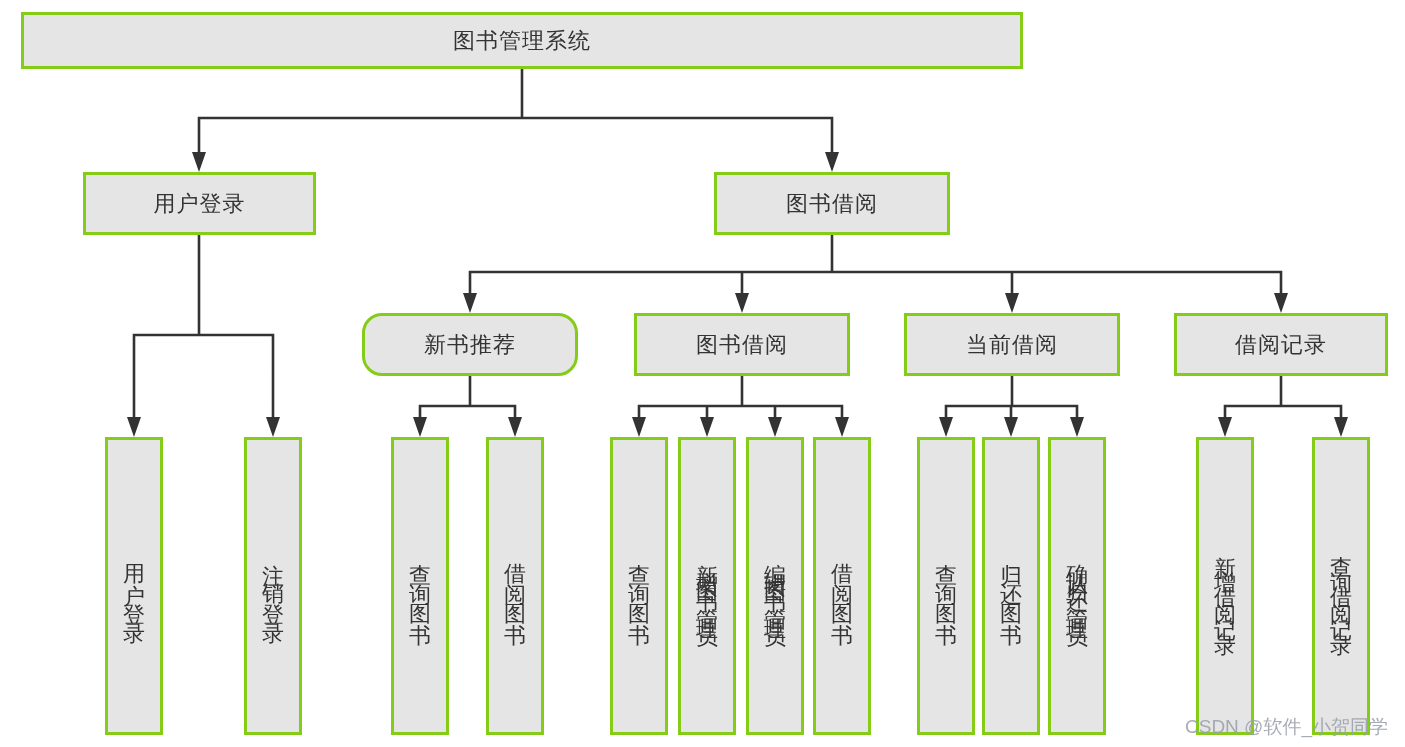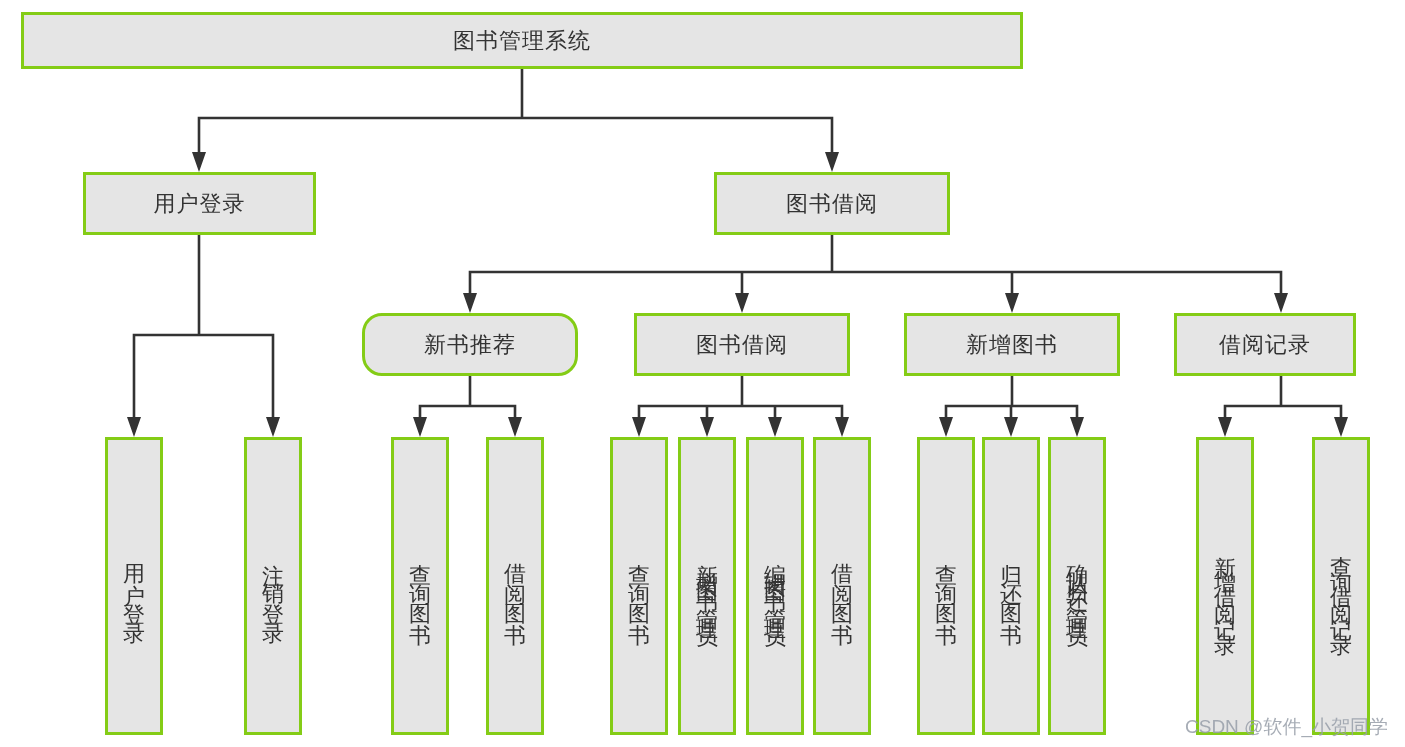--- a/index.html
+++ b/index.html
@@ -32,21 +32,21 @@
     color: #333333;
     z-index: 2;
   }
   .hbox { font-size: 22px; letter-spacing: 1px; white-space: nowrap; }
   .root  { left: 21px;  top: 12px;  width: 1002px; height: 57px; }
   .l2a   { left: 83px;  top: 172px; width: 233px;  height: 63px; }
   .l2b   { left: 714px; top: 172px; width: 236px;  height: 63px; }
   .l3a   { left: 362px; top: 313px; width: 216px;  height: 63px; border-radius: 20px; }
   .l3b   { left: 634px; top: 313px; width: 216px;  height: 63px; }
   .l3c   { left: 904px; top: 313px; width: 216px;  height: 63px; }
-  .l3d   { left: 1174px;top: 313px; width: 182px;  height: 63px; }
+  .l3d   { left: 1174px;top: 313px; width: 214px;  height: 63px; }
   .leaf  { top: 437px; width: 58px; height: 298px; }
   .leaf span {
     writing-mode: vertical-rl;
     text-orientation: mixed;
     font-size: 22px;
     line-height: 1;
     color: #333333;
     white-space: nowrap;
   }
   .ls4 span { letter-spacing: 20px; }
@@ -95,21 +95,21 @@
              M1334 417 L1348 417 L1341 437 Z"></path>
   </svg>
 
   <div class="box root hbox">图书管理系统</div>
 
   <div class="box l2a hbox">用户登录</div>
   <div class="box l2b hbox">图书借阅</div>
 
   <div class="box l3a hbox">新书推荐</div>
   <div class="box l3b hbox">图书借阅</div>
-  <div class="box l3c hbox">新增图书</div>
+  <div class="box l3c hbox">当前借阅</div>
   <div class="box l3d hbox">借阅记录</div>
 
   <div class="box leaf ls4 pA1">
     <span>用户登录</span>
   </div>
   <div class="box leaf ls4 pA2">
     <span>注销登录</span>
   </div>
 
   <div class="box leaf ls4 pB1">

